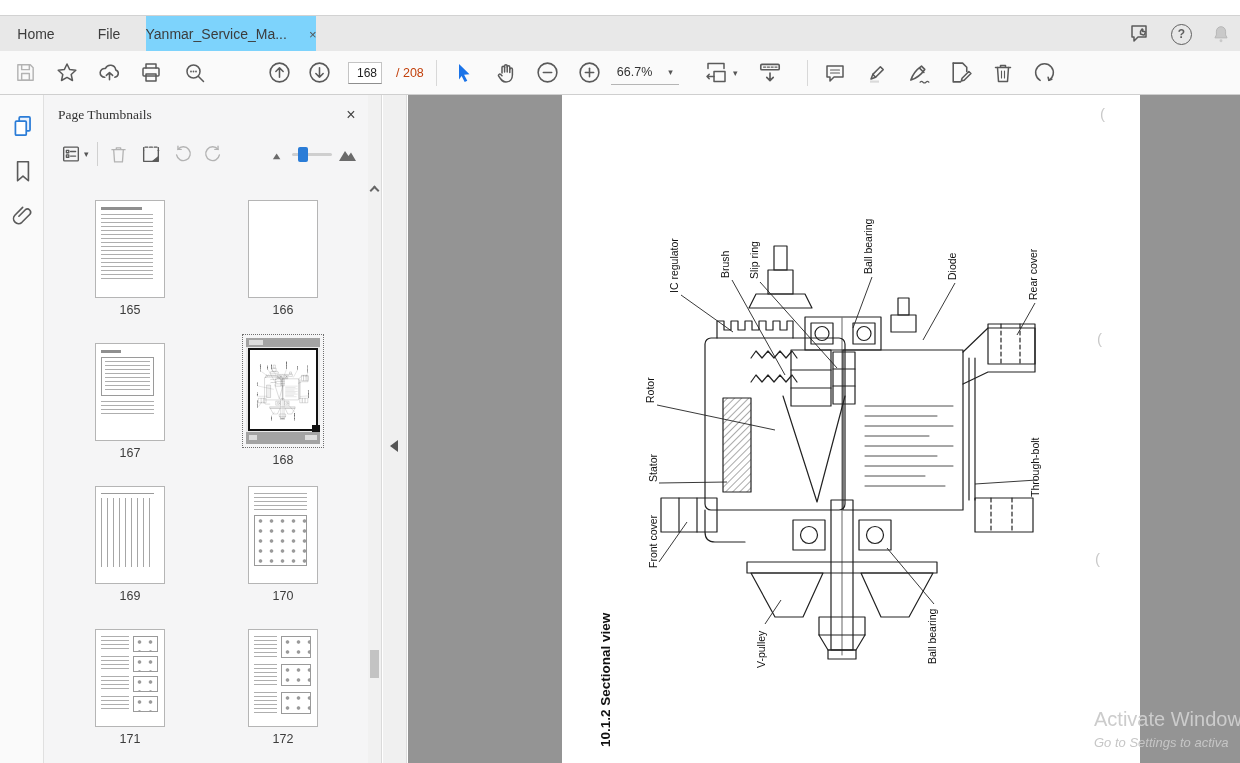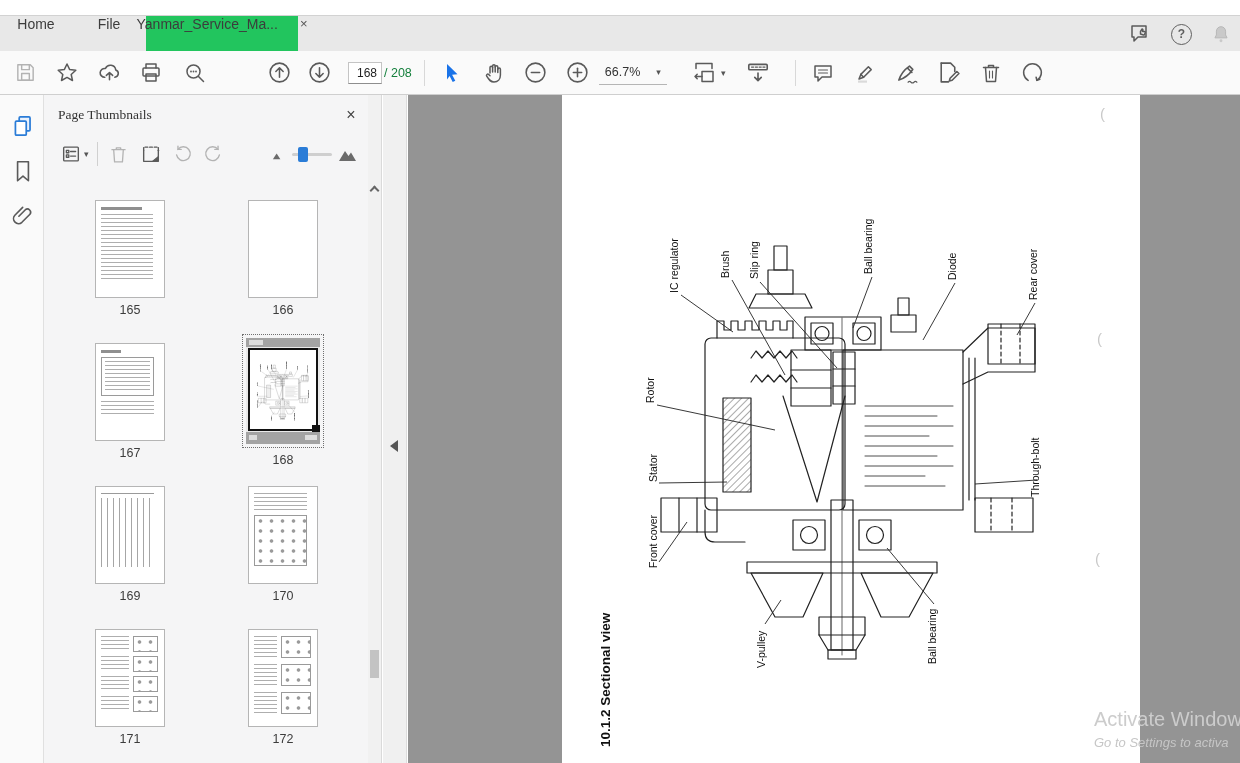--- a/index.html
+++ b/index.html
@@ -10,42 +10,42 @@
 
   
   #menubar { left:0; top:0; width:1240px; height:15px; background:#f1f1f1;
     display:flex; align-items:center; gap:18px; padding-left:6px;
     font-size:11.5px; color:#333; }
   .menu-item { cursor:default; }
 
   
   #tabbar { left:0; top:15px; width:1240px; height:36px; background:#e8e8e8;
     border-top:1px solid #d2d2d2; }
-  .tab { position:absolute; top:0; height:36px; display:flex; align-items:flex-start;
+  .tab { position:absolute; top:0; height:36px; display:flex; align-items:center;
     justify-content:center; font-size:14px; color:#3c3c3c; }
   #tab-home { left:0; width:72px; }
   #tab-tools { left:72px; width:74px; }
-  #tab-doc { left:146px; width:152px; background:#22c55e; gap:22px; }
+  #tab-doc { left:146px; width:170px; background:#7dd3fc; gap:22px; }
   #tab-doc .x { color:#555; font-size:13px; }
   #topright-icons { position:absolute; right:8px; top:0; height:36px;
     display:flex; align-items:center; gap:18px; }
   .q-circle { width:21px; height:21px; border:1.6px solid #5f5f5f; border-radius:50%;
     display:flex; align-items:center; justify-content:center; font-size:12px;
     font-weight:bold; color:#5f5f5f; }
 
   
   #toolbar { left:0; top:51px; width:1240px; height:44px; background:#fafafa;
     border-bottom:1px solid #cfcfcf; display:flex; align-items:center; }
   .tbtn { width:30px; height:30px; display:flex; align-items:center;
     justify-content:center; flex:0 0 auto; }
   .tsep { width:1px; height:26px; background:#d8d8d8; margin:0 12px; flex:0 0 auto; }
   .page-input { width:34px; height:22px; border:1px solid #c4c4c4; border-bottom:1px solid #8e8e8e;
     background:#fff; font-size:12px; text-align:right; padding-right:4px; color:#222;
     font-family:"Liberation Sans",sans-serif; }
-  .page-total { font-size:12.5px; color:#15803d; margin-left:2px; }
+  .page-total { font-size:12.5px; color:#c2410c; margin-left:14px; }
   .zoom-box { display:flex; align-items:center; gap:16px; border-bottom:1px solid #b5b5b5;
     height:24px; padding:0 6px; margin:0 6px; }
   .zoom-box span.val { font-size:12.5px; color:#333; }
   .caret { font-size:9px; color:#555; }
 
   svg.ic { display:block; }
   .ic-stroke { stroke:#5a5a5a; fill:none; stroke-width:1.5;
     stroke-linecap:round; stroke-linejoin:round; }
   .ic-dis { stroke:#b3b3b3; }
 

